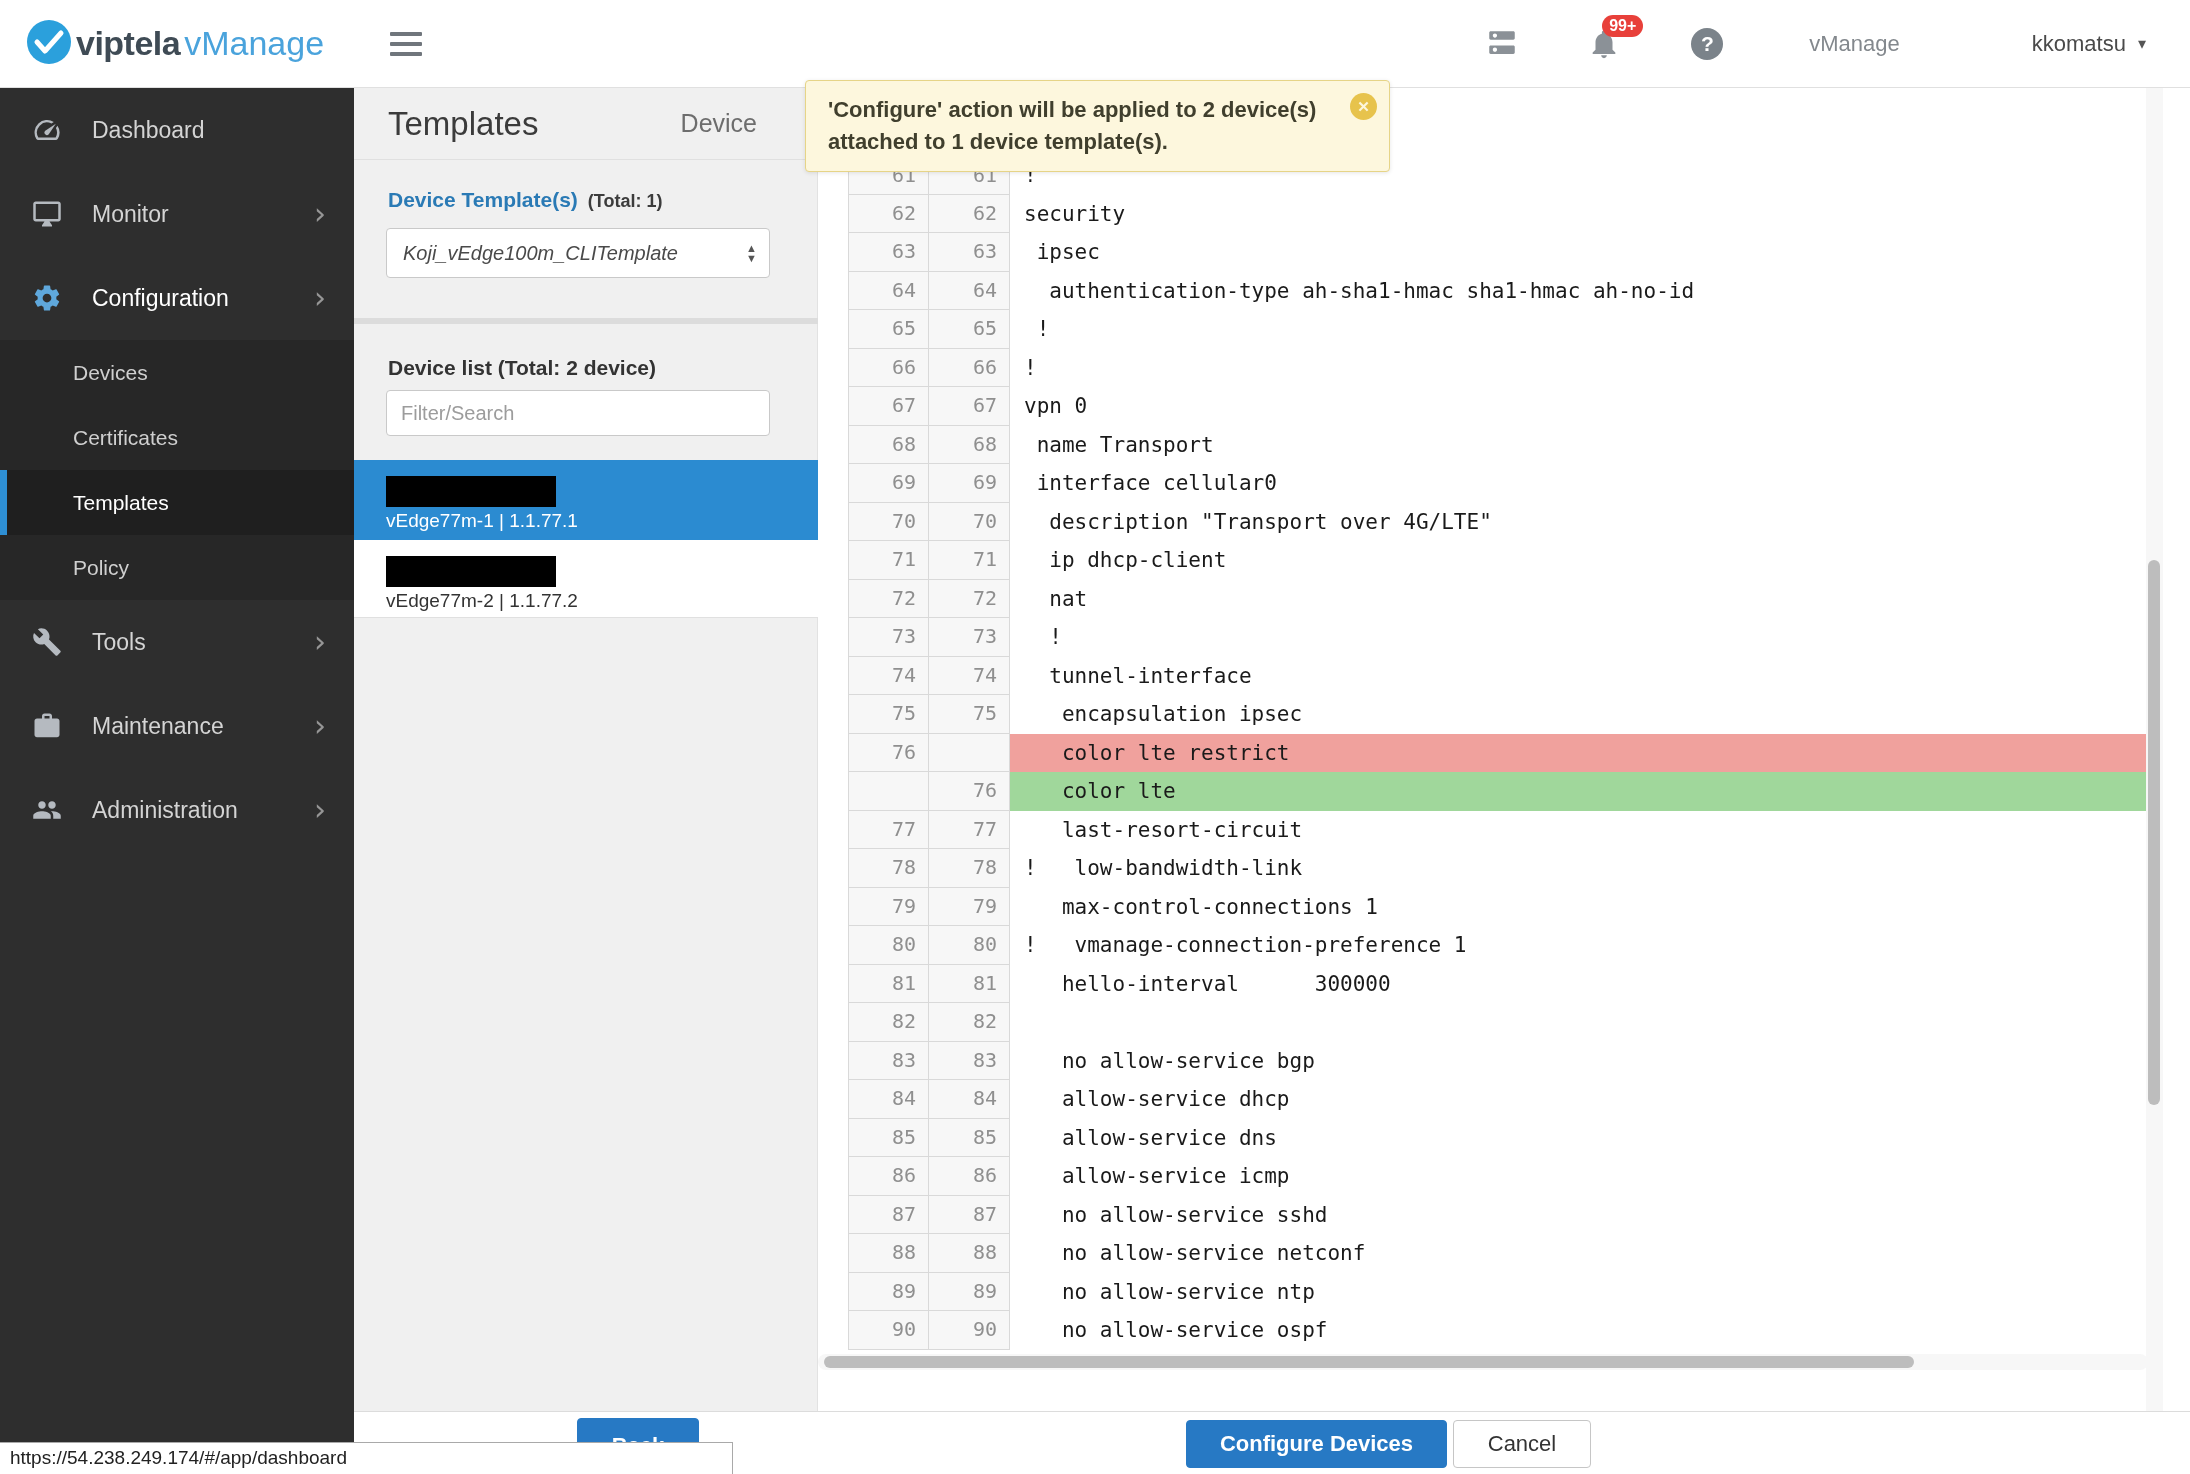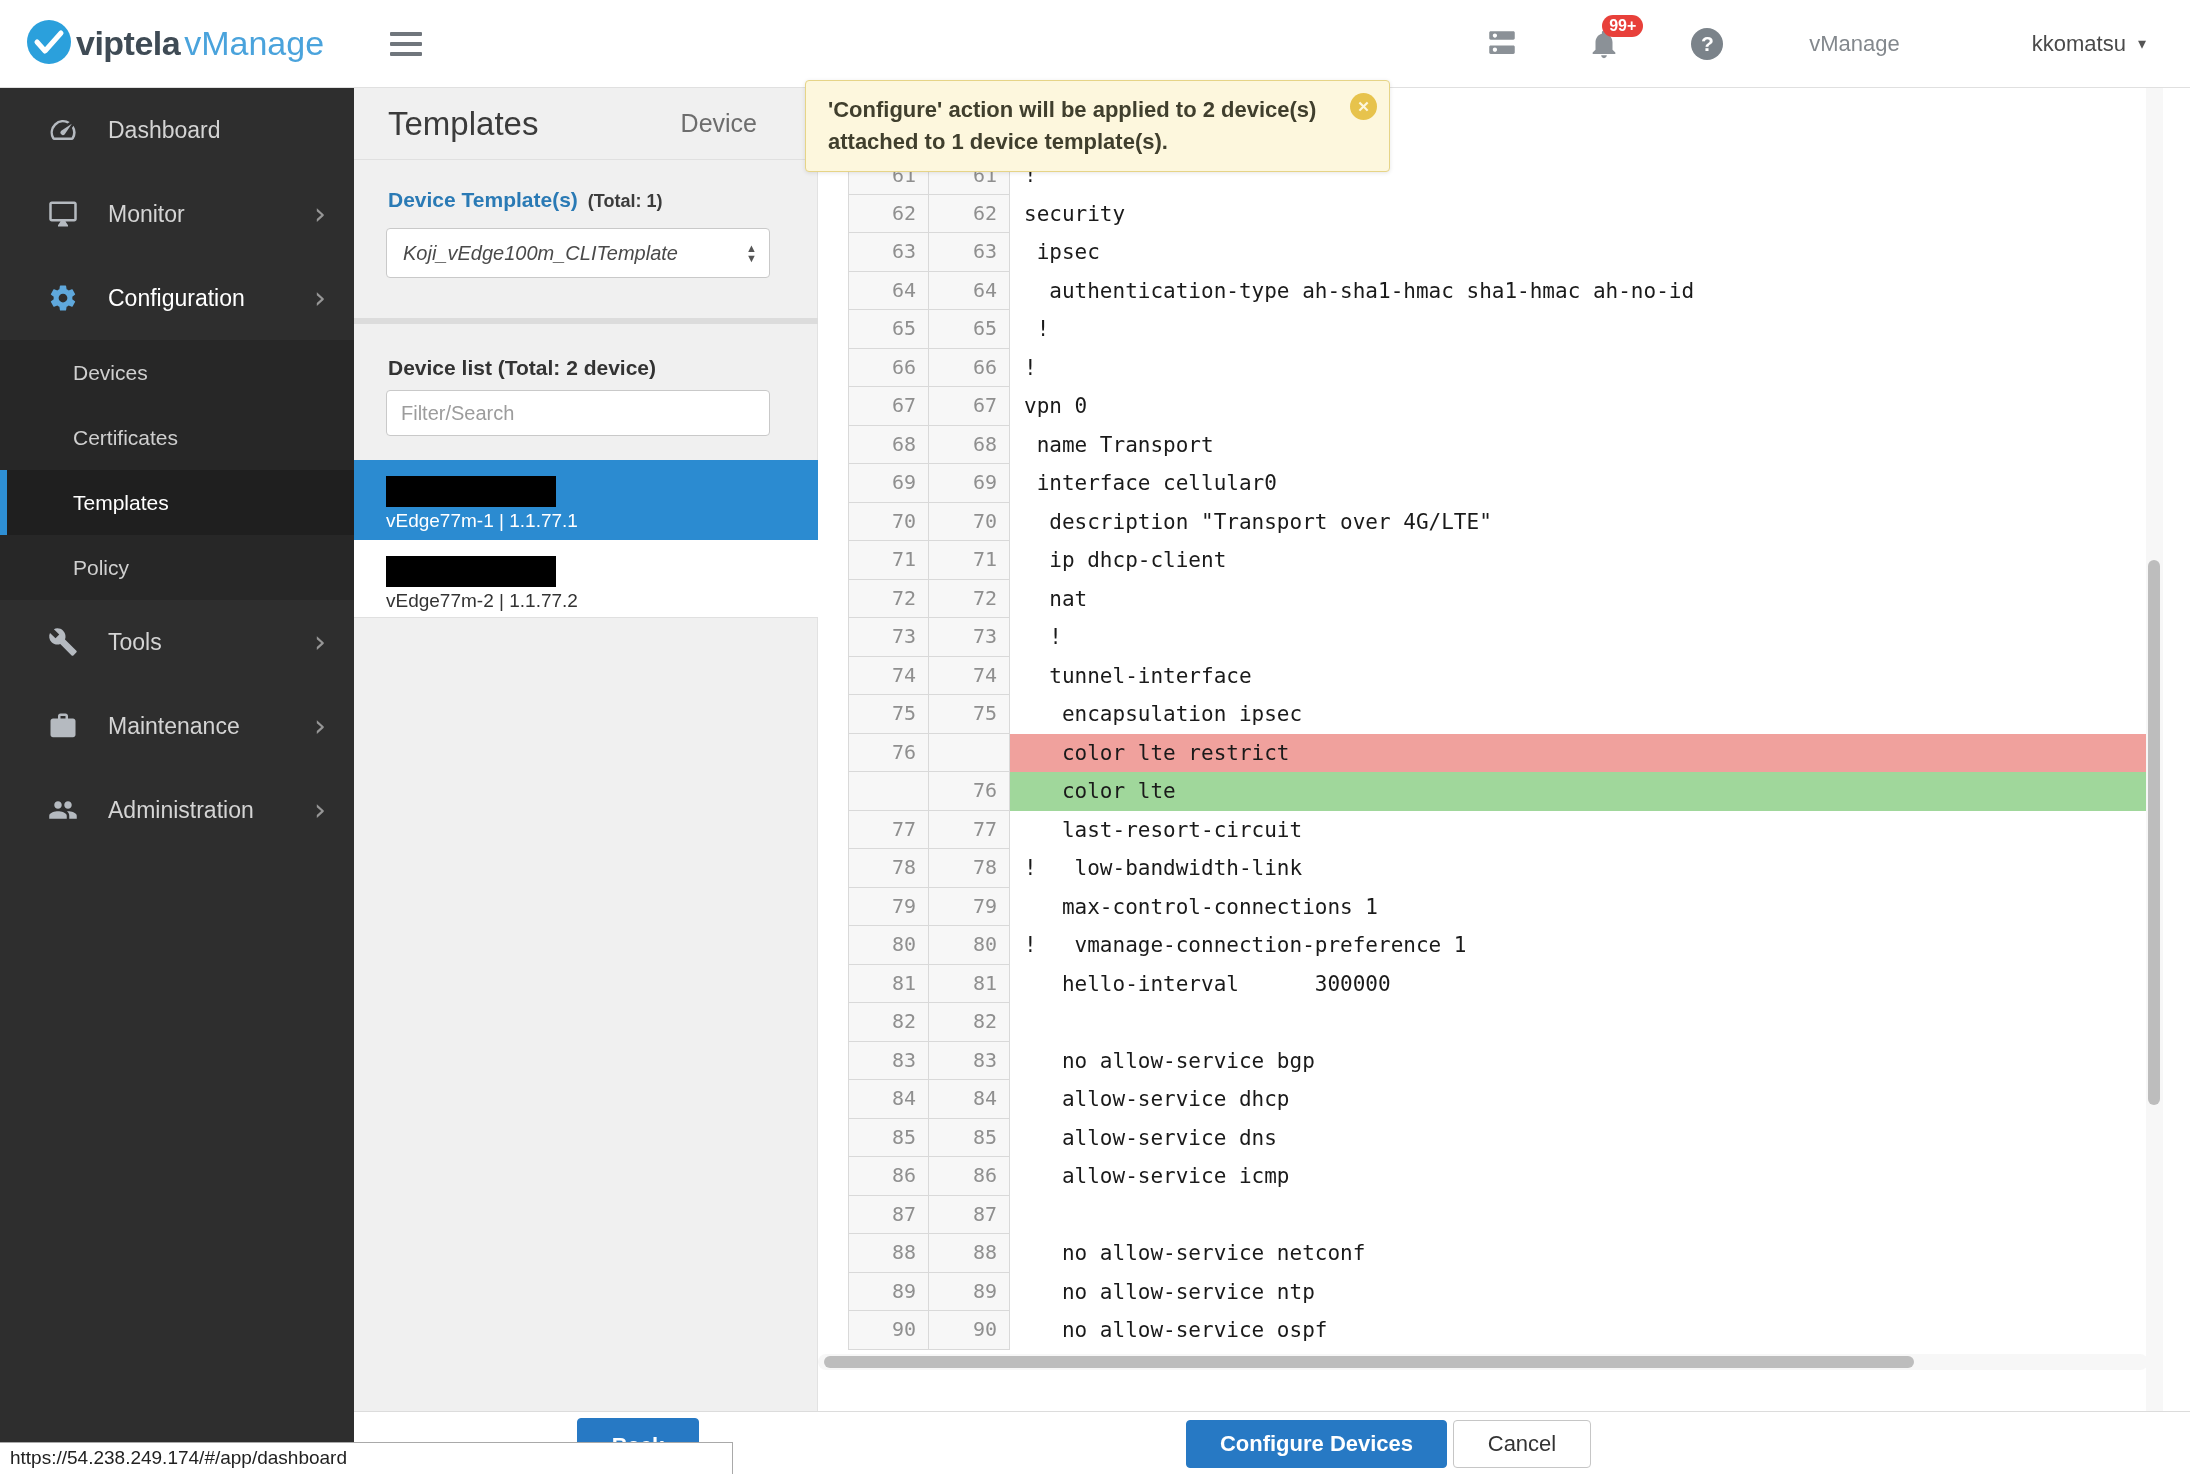--- a/index.html
+++ b/index.html
@@ -21,21 +21,21 @@
   .badge { position:absolute; top:-12px; right:-22px; background:var(--badge-red,#e8403a); color:#fff;
            font-size:16px; font-weight:700; padding:3px 7px; border-radius:14px; line-height:1; }
   .help-circle { width:32px; height:32px; border-radius:50%; background:#7b838a; color:#fff;
                  font-size:21px; font-weight:700; text-align:center; line-height:32px; margin-right:86px; cursor:pointer; }
   .product-label { font-size:22px; color:#83888d; margin-right:104px; }
   .user-menu { display:flex; align-items:center; gap:12px; cursor:pointer; font-size:22px; color:#4a4a4a;margin-left:28px; }
   .caret { font-size:16px; color:#555; }
 
   
   .sidebar { position:absolute; top:88px; left:0; width:354px; height:1386px; background:#2e2e2e; }
-  .nav-item { height:84px; display:flex; align-items:center; padding:0 28px 0 48px; cursor:pointer; }
+  .nav-item { height:84px; display:flex; align-items:center; padding:0 28px 0 32px; cursor:pointer; }
   .nav-icon { width:32px; display:flex; align-items:center; }
   .nav-label { margin-left:28px; font-size:23px; color:#d4d4d4; }
   .nav-item.active-parent .nav-label { color:#ffffff; }
   .chev { margin-left:auto; color:#969696; font-size:30px; line-height:1; font-family:"DejaVu Sans", sans-serif; }
   .subnav { background:#272727; }
   .sub-item { height:65px; line-height:65px; padding-left:73px; font-size:21px; color:#cfcfcf; cursor:pointer; }
   .sub-item.active { background:#1f1f1f; border-left:7px solid var(--sidebar-active-bar,#2e8fd4);
                      padding-left:66px; color:#fff; }
 
   
@@ -381,20 +381,21 @@
     <div class="code">   allow-service dns</div>
   </div>
         <div class="diff-row">
     <div class="ln ln-old">86</div>
     <div class="ln ln-new">86</div>
     <div class="code">   allow-service icmp</div>
   </div>
         <div class="diff-row">
     <div class="ln ln-old">87</div>
     <div class="ln ln-new">87</div>
+    <div class="code">   no allow-service sshd</div>
   </div>
         <div class="diff-row">
     <div class="ln ln-old">88</div>
     <div class="ln ln-new">88</div>
     <div class="code">   no allow-service netconf</div>
   </div>
         <div class="diff-row">
     <div class="ln ln-old">89</div>
     <div class="ln ln-new">89</div>
     <div class="code">   no allow-service ntp</div>

